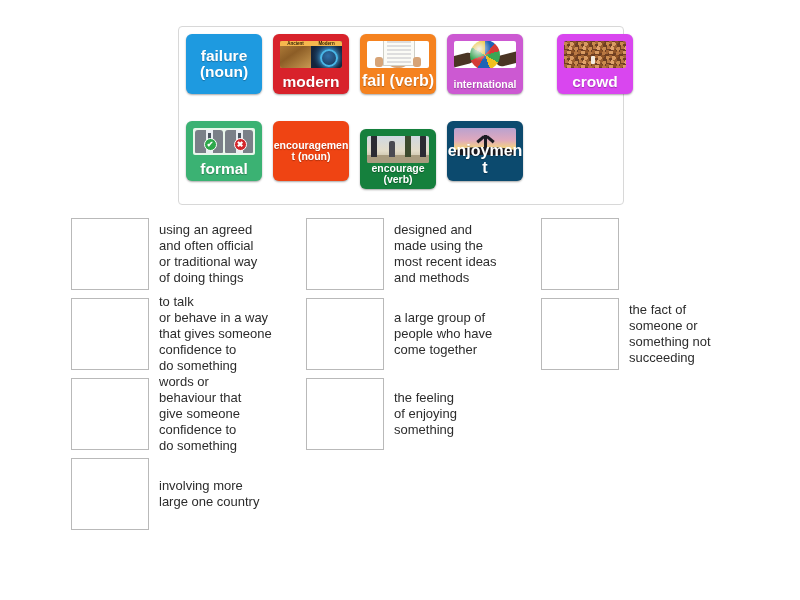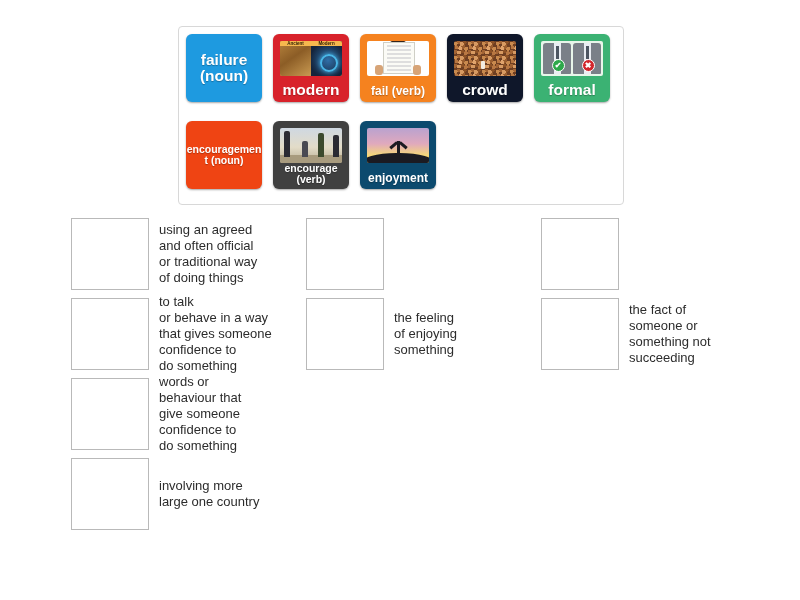--- a/index.html
+++ b/index.html
@@ -29,21 +29,21 @@
     padding: 7px;
   }
   #tile-grid {
     display: grid;
     grid-template-columns: repeat(5, 76px);
     grid-template-rows: repeat(2, 76px);
     gap: 11px 11px;
   }
   .tile {
     width: 76px;
-    height: 68px;
+    height: 60px;
     border-radius: 6px;
     position: relative;
     overflow: hidden;
     box-shadow: 0 1px 2px rgba(0,0,0,0.35);
     box-sizing: border-box;
     cursor: move;
     display: flex;
     flex-direction: column;
     justify-content: flex-end;
     align-items: center;
@@ -64,21 +64,21 @@
     text-align: center;
     color: #ffffff;
     font-weight: bold;
     line-height: 1.05;
     text-shadow: 0 1px 1px rgba(0,0,0,0.28);
     padding-bottom: 4px;
     box-sizing: border-box;
     word-break: break-word;
   }
   .fs-big { font-size: 15.5px; }
-  .fs-mid { font-size: 12px; }
+  .fs-mid { font-size: 16px; }
   .fs-sm  { font-size: 10.5px; }
   .tile.centered {
     justify-content: center;
   }
   .tile.centered .tile-label { padding-bottom: 0; }
 
   
   .art-ancient-modern {
     background: #f6b84e;
     display: flex;
@@ -320,42 +320,50 @@
             <i></i>
             <i></i>
             <i></i>
             <i></i>
           </div>
           <div class="hand l"></div>
           <div class="hand r"></div>
         </div>
         <div class="tile-label fs-mid">fail (verb)</div>
       </div>
-      <div class="tile" style="background: #0f172a;">
+      <div class="tile" style="background: rgb(204, 89, 210);">
+        <div class="art art-intl">
+          <div class="armL"></div>
+          <div class="armR"></div>
+          <div class="globe"></div>
+        </div>
+        <div class="tile-label fs-sm">international</div>
+      </div>
+      <div class="tile" style="background: #d946ef; margin-left: 23px;">
         <div class="art art-crowd">
           <div class="white"></div>
         </div>
         <div class="tile-label fs-big">crowd</div>
       </div>
       <div class="tile" style="background: rgb(59, 178, 115);">
         <div class="art art-formal">
           <div class="suit">
             <div class="badge ok">✔</div>
           </div>
           <div class="suit">
             <div class="badge no">✖</div>
           </div>
         </div>
         <div class="tile-label fs-big">formal</div>
       </div>
       <div class="tile noart centered" style="background: rgb(239, 68, 19);">
         <div class="tile-label fs-sm">encouragement
 (noun)</div>
       </div>
-      <div class="tile" style="background: #404040;">
+      <div class="tile" style="background: #15803d; margin-top: 8px;">
         <div class="art art-encourage">
           <div class="ground"></div>
           <div class="p p1"></div>
           <div class="p p2"></div>
           <div class="p p3"></div>
           <div class="p p4"></div>
         </div>
         <div class="tile-label fs-sm">encourage
 (verb)</div>
       </div>
@@ -396,20 +404,30 @@
       </div>
       <div class="def-row">
         <div class="drop-slot"></div>
         <div class="def-text">involving more
 large one country</div>
       </div>
     </div>
     <div class="def-col">
       <div class="def-row">
         <div class="drop-slot"></div>
+        <div class="def-text">designed and
+made using the
+most recent ideas
+and methods</div>
+      </div>
+      <div class="def-row">
+        <div class="drop-slot"></div>
+        <div class="def-text">a large group of
+people who have
+come together</div>
       </div>
       <div class="def-row">
         <div class="drop-slot"></div>
         <div class="def-text">the feeling
 of enjoying
 something</div>
       </div>
     </div>
     <div class="def-col">
       <div class="def-row">

